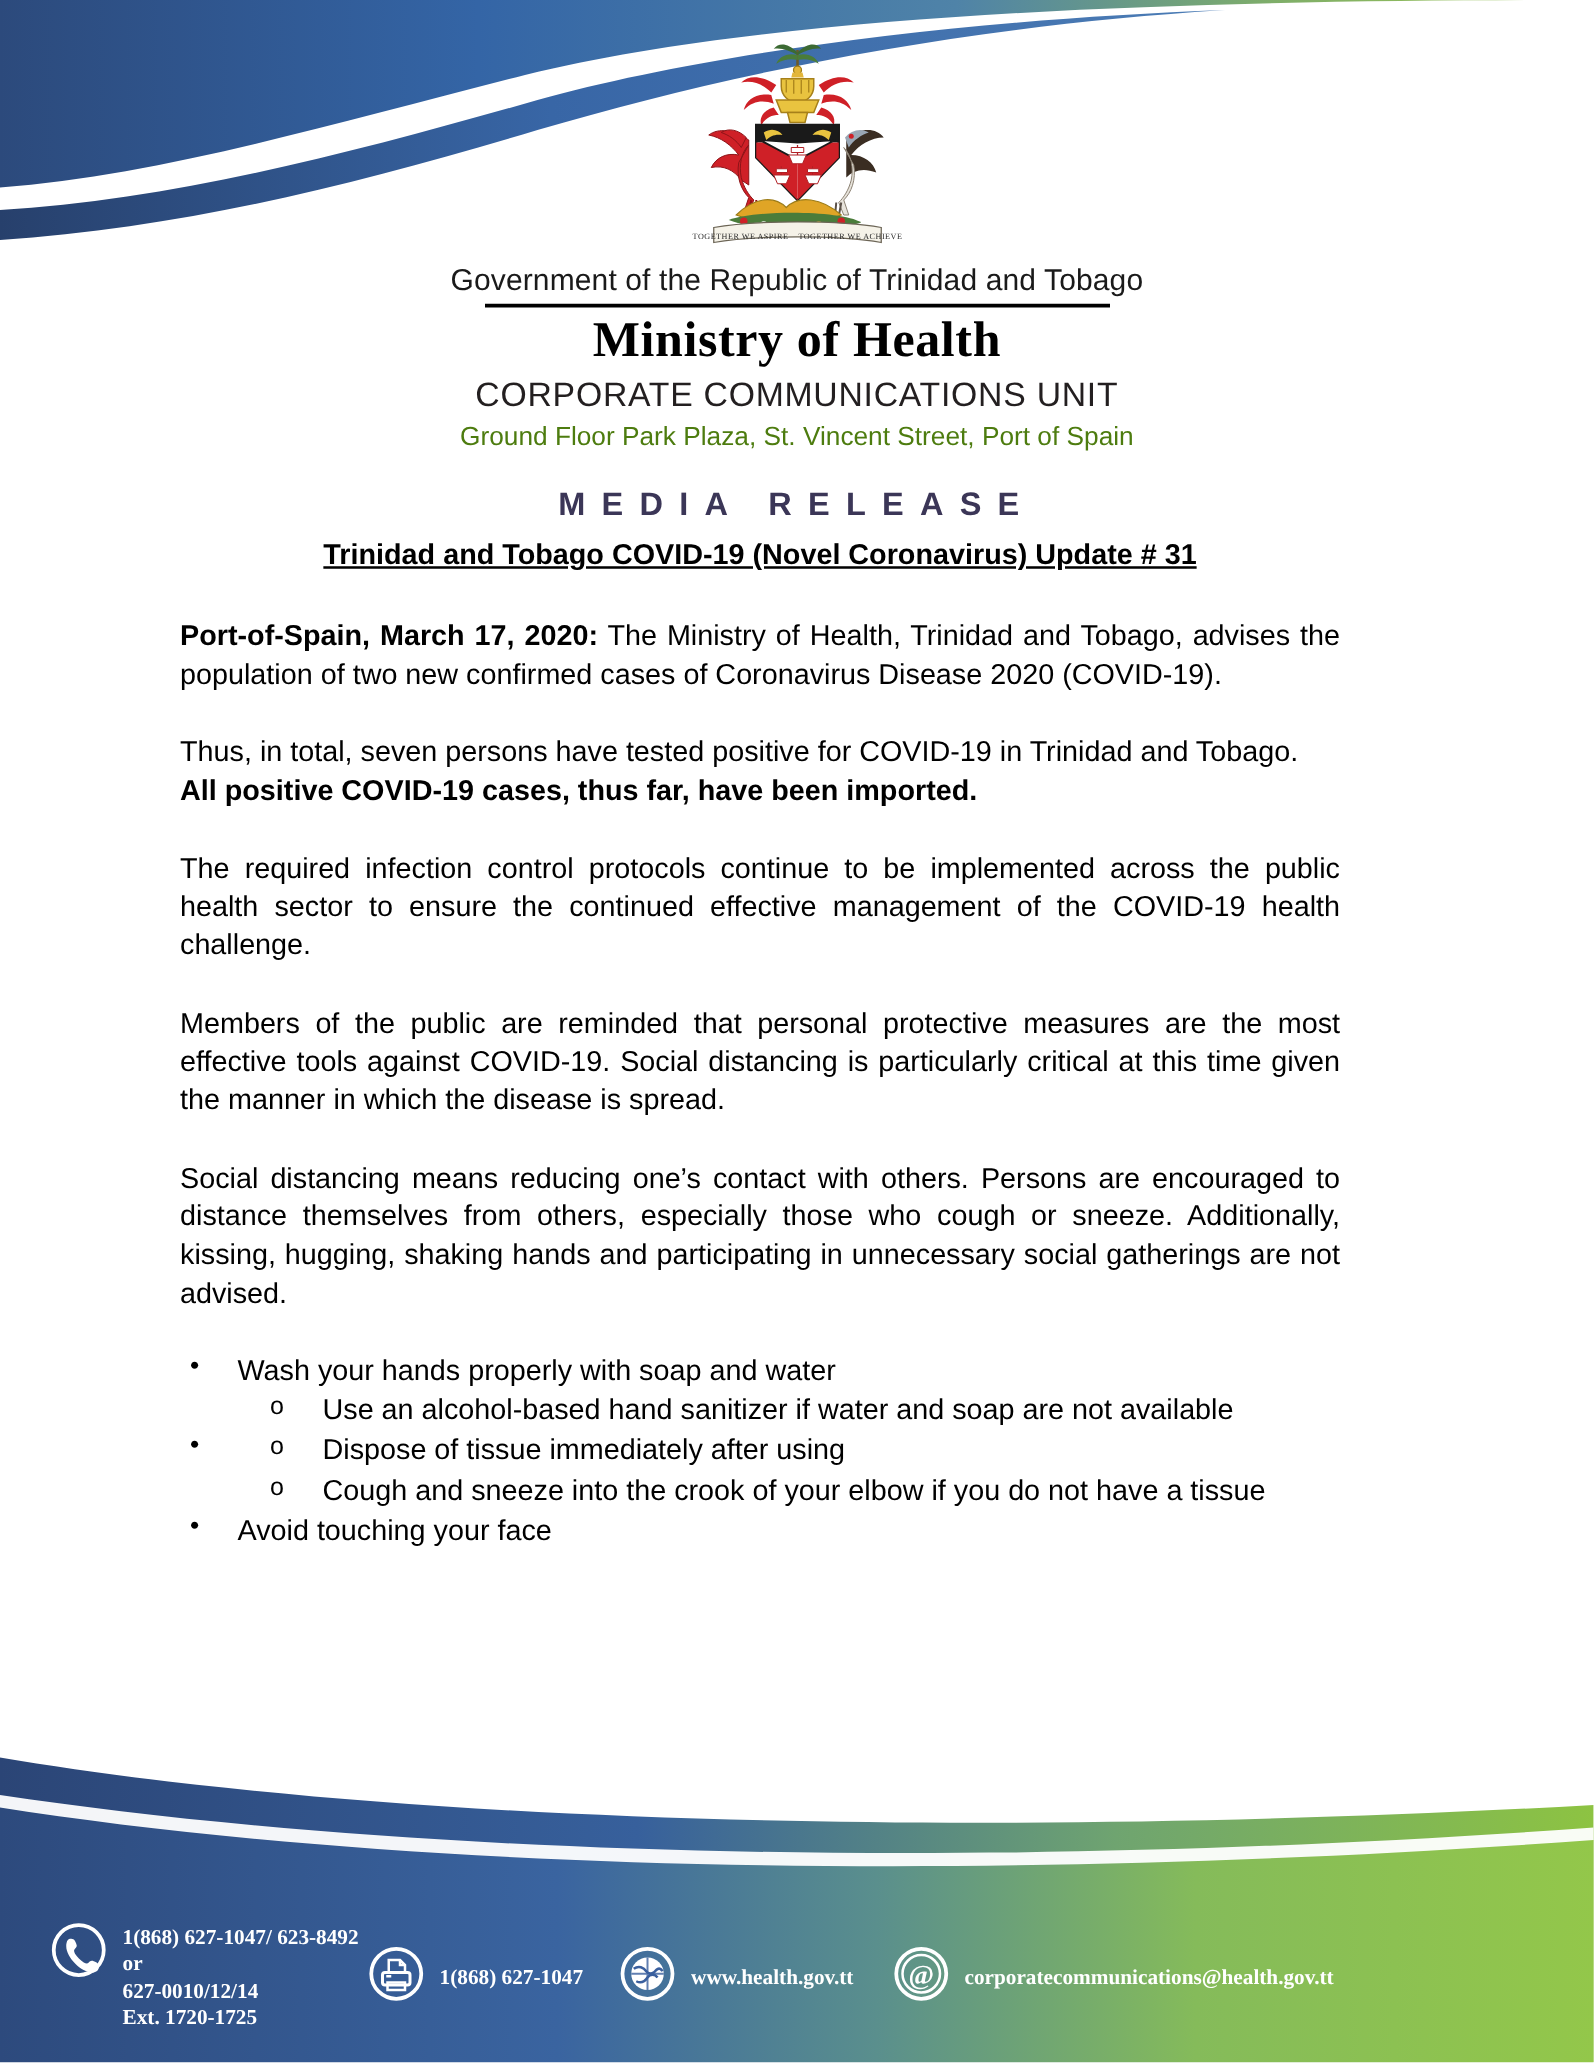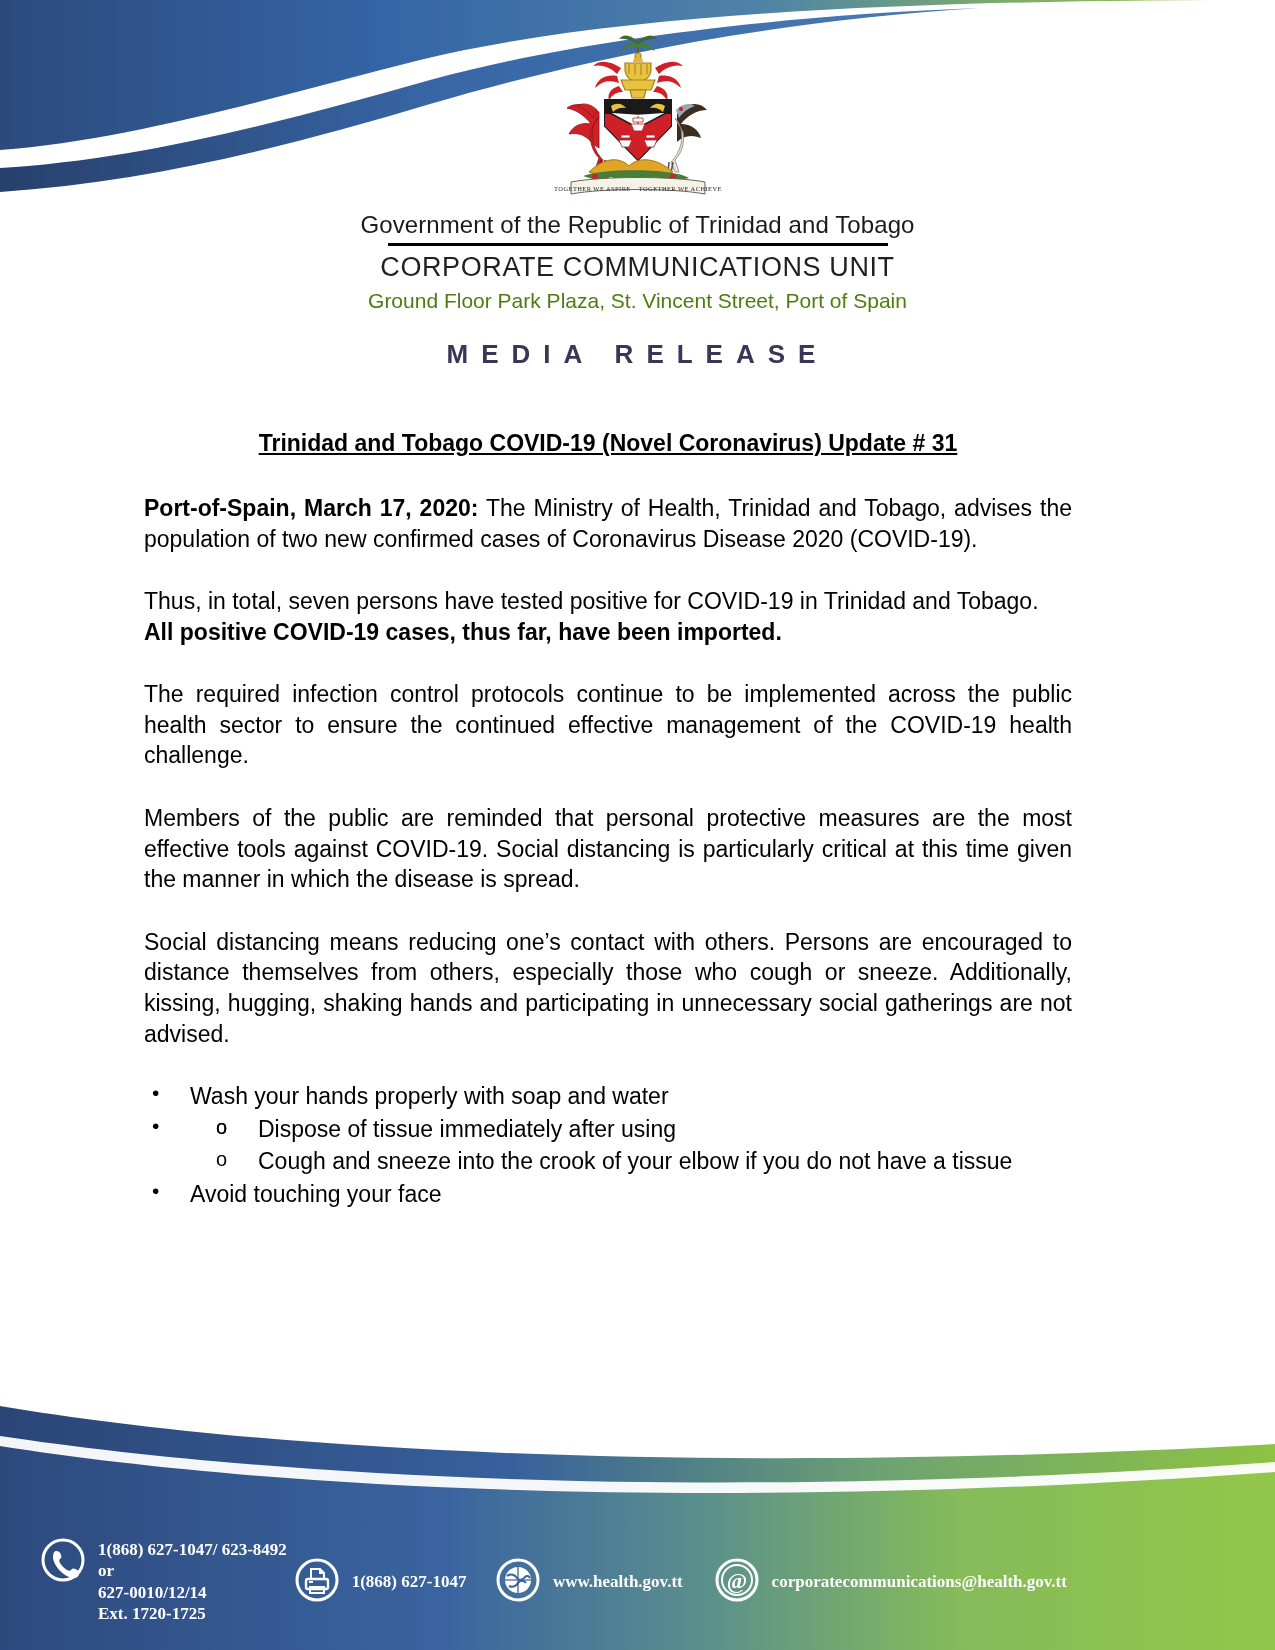--- a/index.html
+++ b/index.html
@@ -277,20 +277,21 @@
     </g>
 
     <g>
       <path d="M38 152 C70 146 140 146 172 152 L172 164 C140 158 70 158 38 164 Z" fill="#f5f2e8" stroke="#6b6455" stroke-width="1"></path>
       <text x="105" y="161" text-anchor="middle" font-family="Liberation Serif, serif" font-size="6.5" fill="#2a2a2a" letter-spacing="0.4">TOGETHER WE ASPIRE &nbsp;&nbsp; TOGETHER WE ACHIEVE</text>
     </g>
   </svg>
 
   <div class="gov-line">Government of the Republic of Trinidad and Tobago</div>
   <div class="rule"></div>
+  <div class="moh">Ministry of Health</div>
   <div class="ccu">CORPORATE COMMUNICATIONS UNIT</div>
   <div class="addr">Ground Floor Park Plaza, St. Vincent Street, Port of Spain</div>
   <div class="media-release" style="color:#3b3657">MEDIA RELEASE</div>
 </div>
 
 <div class="doc">
 
 
   <div class="doc-title">Trinidad and Tobago COVID-19 (Novel Coronavirus) Update # 31</div>
 
@@ -305,20 +306,21 @@
   <p class="para">Social distancing means reducing one’s contact with others. Persons are encouraged to distance themselves from others, especially those who cough or sneeze. Additionally, kissing, hugging, shaking hands and participating in unnecessary social gatherings are not advised.</p>
 
 
   <ul class="bullets">
     <li>
       <span class="bul">•</span>
       <span>Wash your hands properly with soap and water</span>
       <ul class="sub">
         <li>
           <span class="cir">o</span>
+          <span>Use an alcohol-based hand sanitizer if water and soap are not available</span>
         </li>
       </ul>
     </li>
     <li>
       <span class="bul">•</span>
       <ul class="sub">
         <li>
           <span class="cir">o</span>
           <span>Dispose of tissue immediately after using</span>
         </li>

